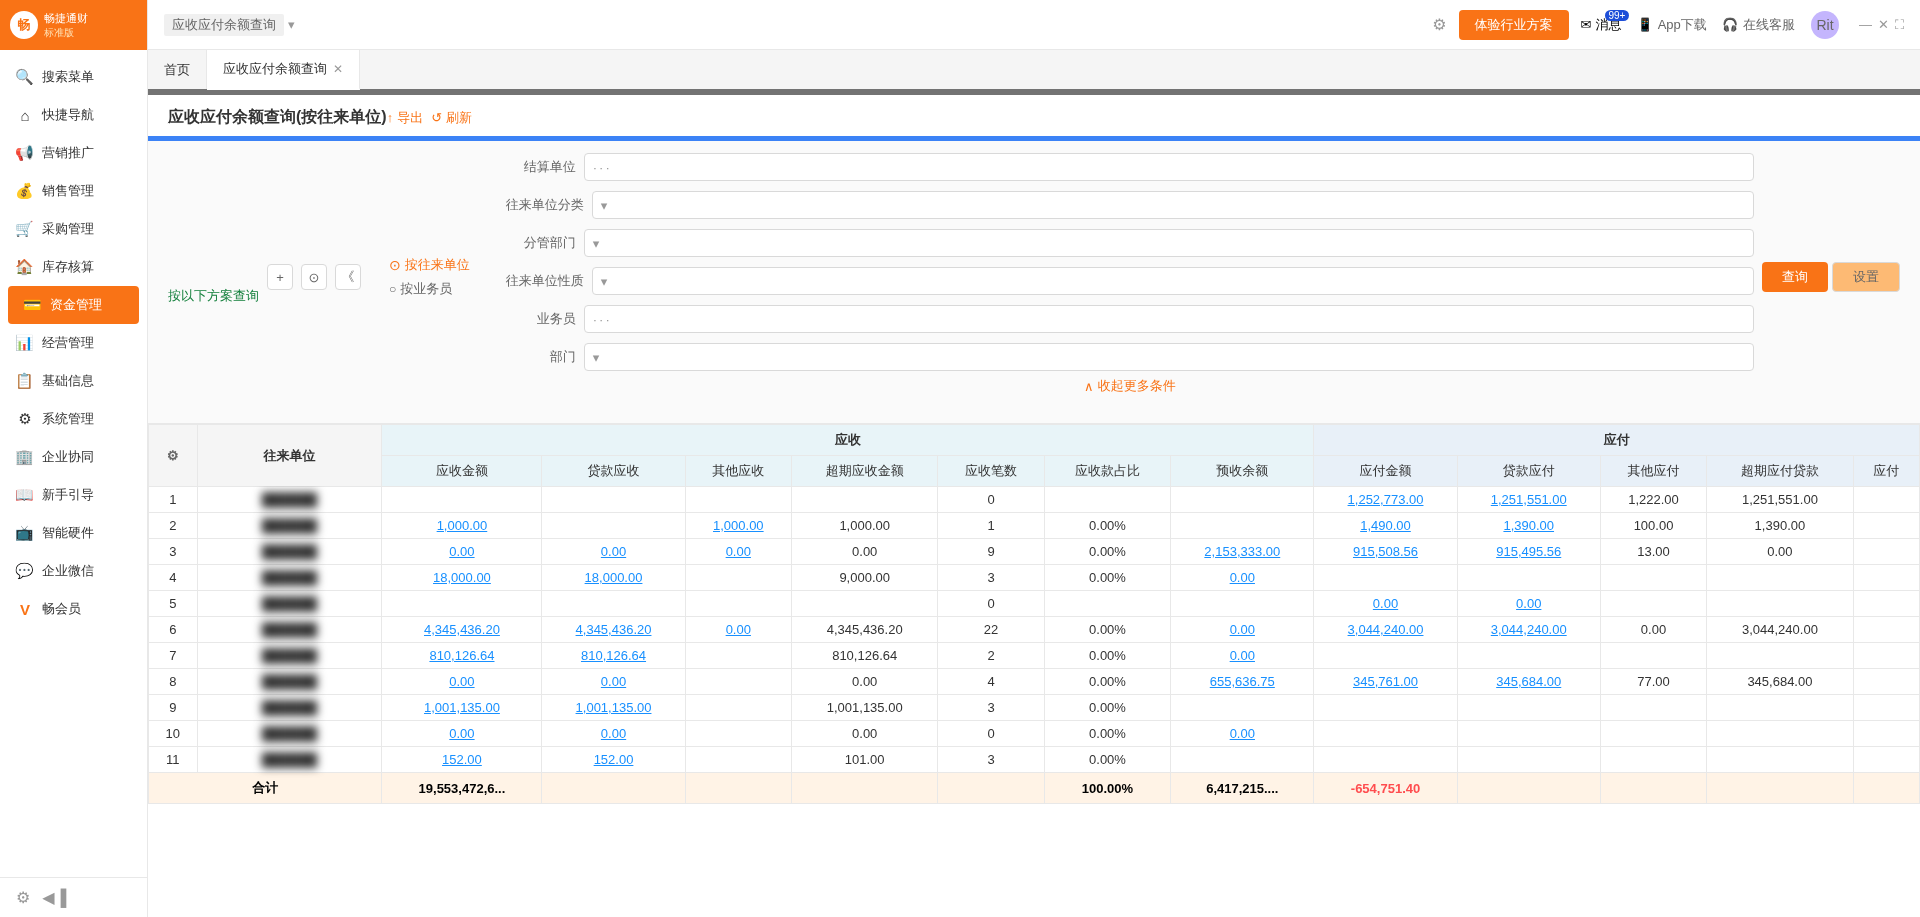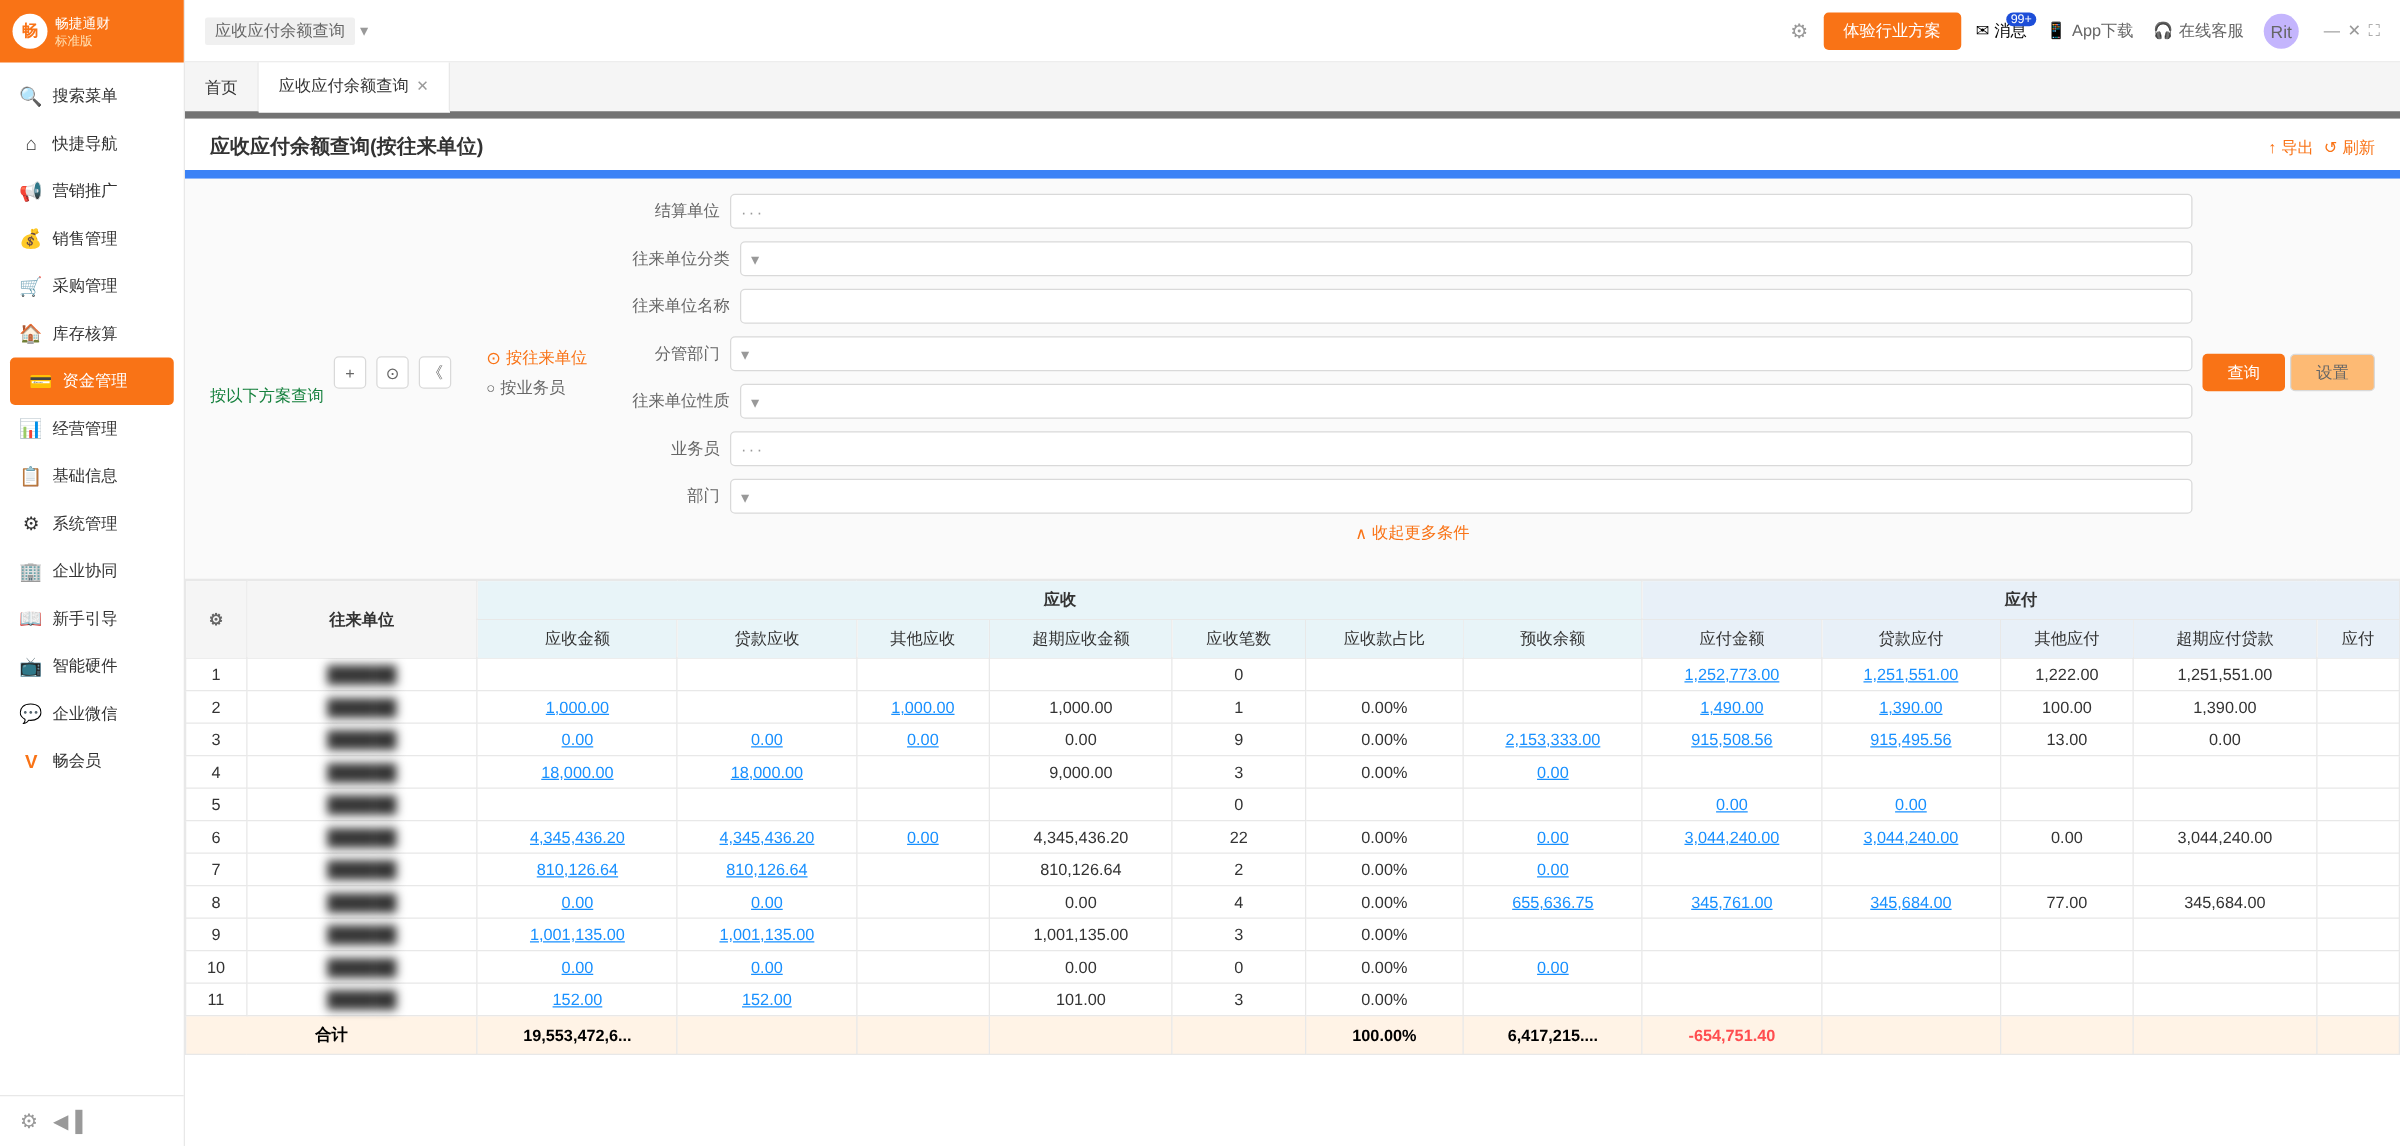--- a/index.html
+++ b/index.html
@@ -33,21 +33,21 @@
 
     
     .tabs { display: flex; background: #f5f5f5; border-bottom: 6px solid #737373; }
     .tab { padding: 10px 16px; cursor: pointer; color: #666; display: flex; align-items: center; gap: 6px; border-right: 1px solid #e8e8e8; }
     .tab.active { background: #fff; color: #333; border-bottom: 2px solid #fff; margin-bottom: -1px; }
     .tab-close { color: #999; font-size: 12px; cursor: pointer; }
     .tab-home { color: #333; }
 
     
     .content { flex: 1; overflow: hidden; background: #fff; padding: 0; display: flex; flex-direction: column; }
-    .content-header { padding: 12px 20px 8px; display: flex; align-items: center; justify-content: space-between; border-bottom: 7px solid #3b82f6; gap: 28px; }
+    .content-header { padding: 12px 20px 8px; display: flex; align-items: center; border-bottom: 5px solid #3b82f6; }
     .content-title { font-size: 16px; font-weight: bold; color: #333; }
     .content-actions { display: flex; gap: 8px; }
     .action-btn { display: flex; align-items: center; gap: 4px; color: #f97316; cursor: pointer; font-size: 13px; }
 
     
     .filter-area { padding: 12px 20px; background: #fafafa; border-bottom: 1px solid #e8e8e8; }
     .filter-row1 { display: flex; align-items: center; gap: 8px; margin-bottom: 10px; }
     .filter-label { color: #15803d; font-size: 13px; margin-top: 38px; }
     .filter-icon-btn { width: 26px; height: 26px; border: 1px solid #d9d9d9; border-radius: 4px; display: flex; align-items: center; justify-content: center; cursor: pointer; background: #fff; color: #666; }
     .filter-option-item { padding: 2px 8px; border-radius: 4px; cursor: pointer; display: flex; align-items: center; gap: 4px; color: #f97316; font-size: 13px; }
@@ -240,24 +240,20 @@
               <span class="filter-field-label">结算单位</span>
               <div class="filter-field-input">
                   <span class="dots">···</span>
                 </div>
             </div>
             <div class="filter-field">
               <span class="filter-field-label">往来单位分类</span>
               <div class="filter-field-input">
                   <span class="chevron">▾</span>
                 </div>
-            </div>
-            <div class="filter-field">
-              <span class="filter-field-label">往来单位名称</span>
-              <div class="filter-field-input"></div>
             </div>
             <div class="filter-field">
               <span class="filter-field-label">分管部门</span>
               <div class="filter-field-input">
                   <span class="chevron">▾</span>
                 </div>
             </div>
             <div class="filter-field">
               <span class="filter-field-label">往来单位性质</span>
               <div class="filter-field-input">

